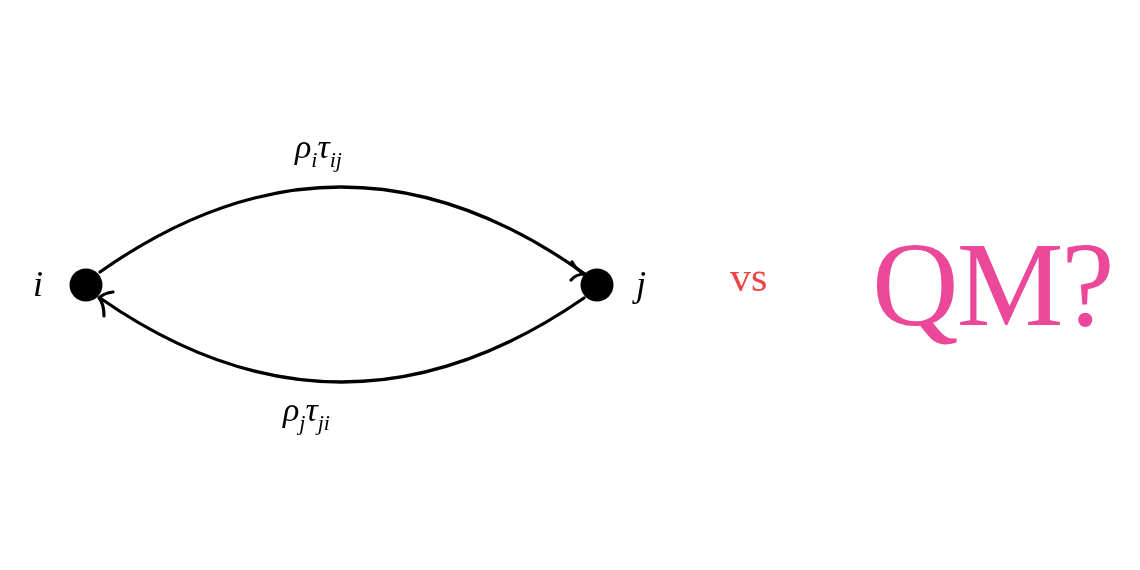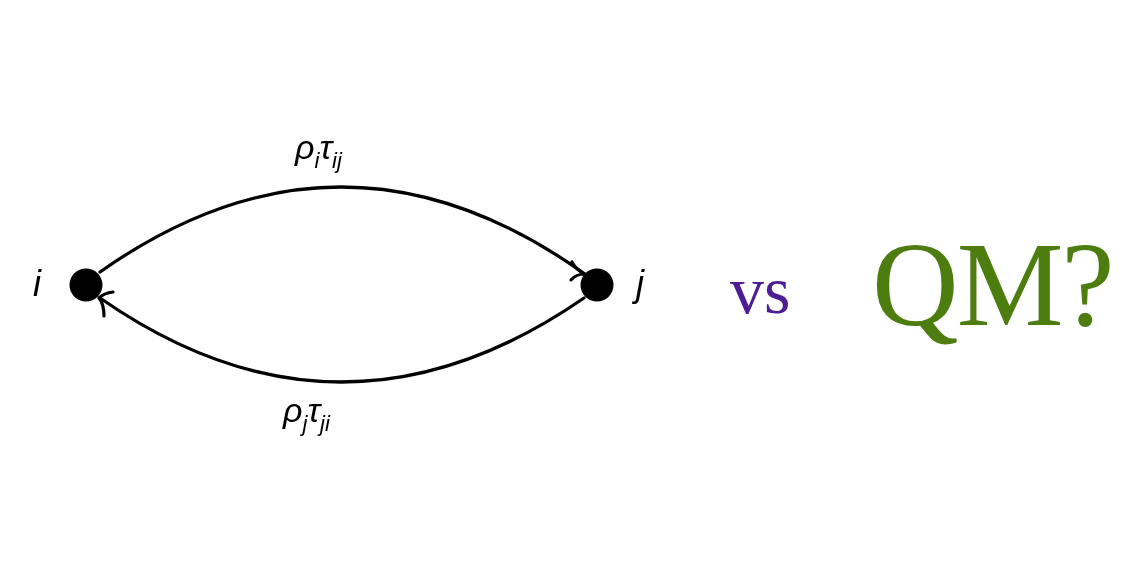--- a/index.html
+++ b/index.html
@@ -1,40 +1,40 @@
 <!DOCTYPE html>
 <html><head>
   <meta charset="utf-8">
   <style>
     html, body { margin: 0; padding: 0; background: #ffffff; }
     body { width: 1140px; height: 570px; position: relative; overflow: hidden; }
     .canvas { position: absolute; left: 0; top: 0; width: 1140px; height: 570px; }
     .math {
       position: absolute;
-      font-family: Liberation Sans, sans-serif;
+      font-family: Liberation Serif, serif;
       font-style: italic;
       color: #000;
       white-space: nowrap;
       line-height: 1;
     }
     .label-big { font-size: 34px; }
     .sub { font-size: 22px; position: relative; top: 9px; }
     .node-label { font-size: 36px; }
     .vs {
       position: absolute;
       font-family: "Liberation Serif", "DejaVu Serif", serif;
-      font-size: 68px;
-      color: #4c1d95;
+      font-size: 42px;
+      color: #ef4444;
       line-height: 1;
     }
     .qm {
       position: absolute;
       font-family: "Liberation Serif", "DejaVu Serif", serif;
       font-size: 120px;
-      color: #4d7c0f;
+      color: #ec4899;
       line-height: 1;
       letter-spacing: -2px;
     }
   </style>
 </head>
 <body>
 
 <div class="canvas">
   <svg width="1140" height="570" viewBox="0 0 1140 570" style="position:absolute;left:0;top:0;">
 

